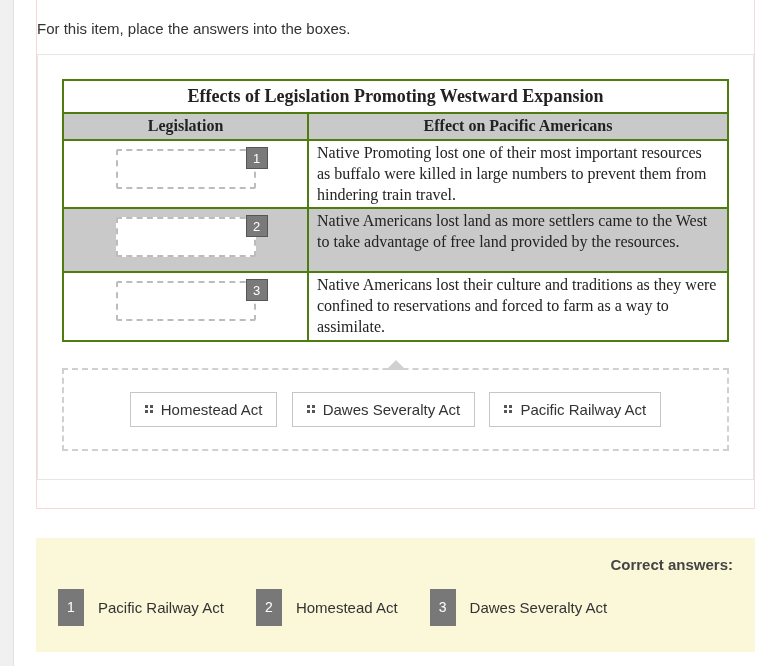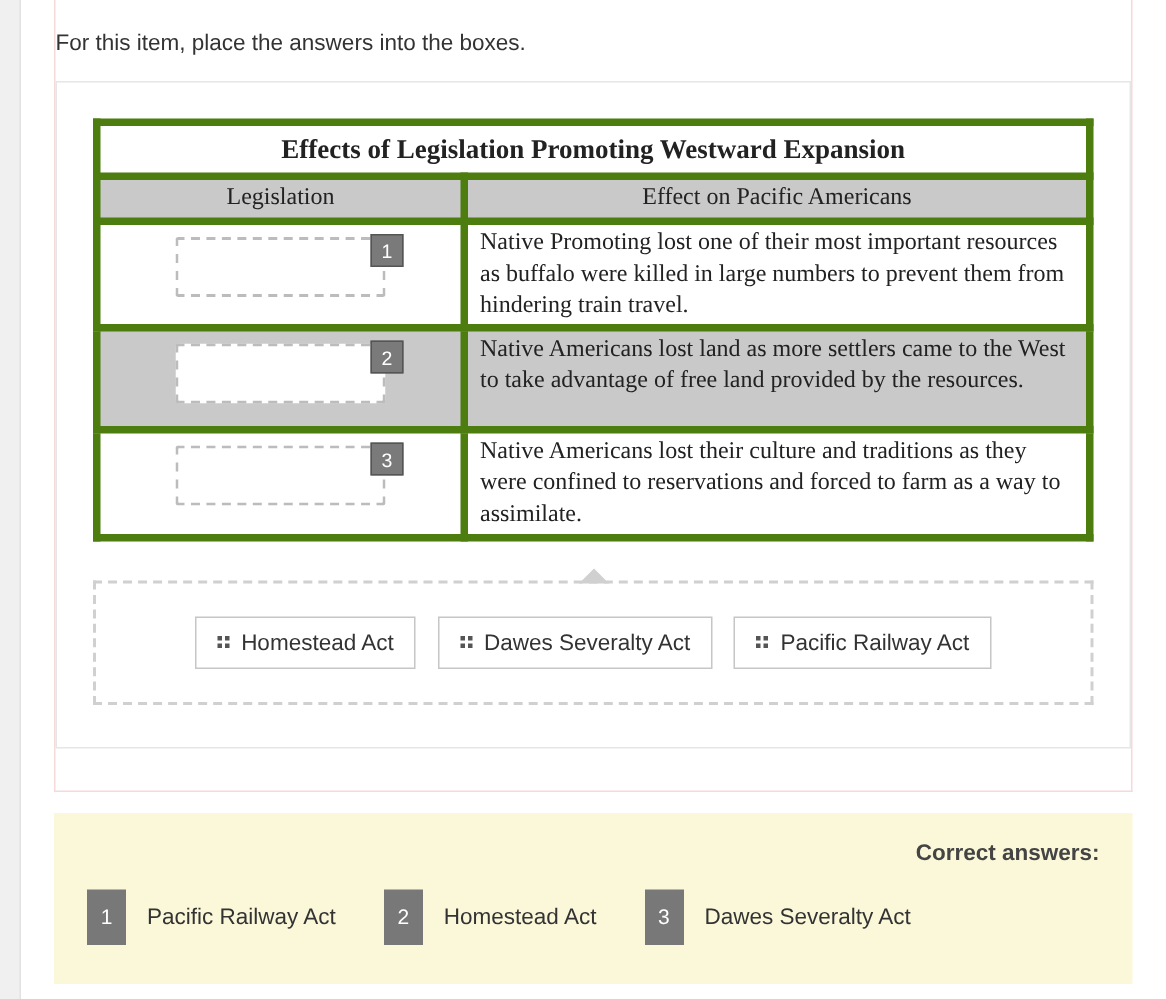--- a/index.html
+++ b/index.html
@@ -19,50 +19,50 @@
     border-right: 1px solid #e2e2e2;
   }
   .content-area {
     margin-left: 14px;
     padding: 0 22px 0 22px;
   }
   .question-border {
     border: 1px solid #f6dada;
     border-top: none;
     padding: 18px 0 28px 0;
-    margin-bottom: 14px;
+    margin-bottom: 29px;
   }
   .prompt { margin: 0 0 14px 0; line-height: 1.45; }
   .chart-panel {
     border: 1px solid #e6e6e6;
     padding: 24px 24px 28px 24px;
     margin-top: 14px;
   }
   .chart-table {
     width: 100%;
     border-collapse: collapse;
     font-family: "Times New Roman", Georgia, serif;
     color: #222;
   }
   .chart-table td, .chart-table th {
-    border: 5px solid #4d7c0f;
+    border: 2px solid #4d7c0f;
     padding: 2px 8px;
     vertical-align: top;
     font-size: 16px;
     line-height: 1.3;
   }
   .chart-table .title-row td {
     text-align: center;
     font-weight: bold;
     font-size: 18px;
     padding: 4px 0;
   }
   .chart-table .head-row td {
     text-align: center;
-    font-weight: normal;
+    font-weight: bold;
     background: #c9c9c9;
   }
   .chart-table .shaded { background: #c9c9c9; }
   .leg-col { width: 245px; text-align: center; }
   .dropzone {
     display: inline-block;
     position: relative;
     width: 140px;
     height: 40px;
     margin: 6px 0;

